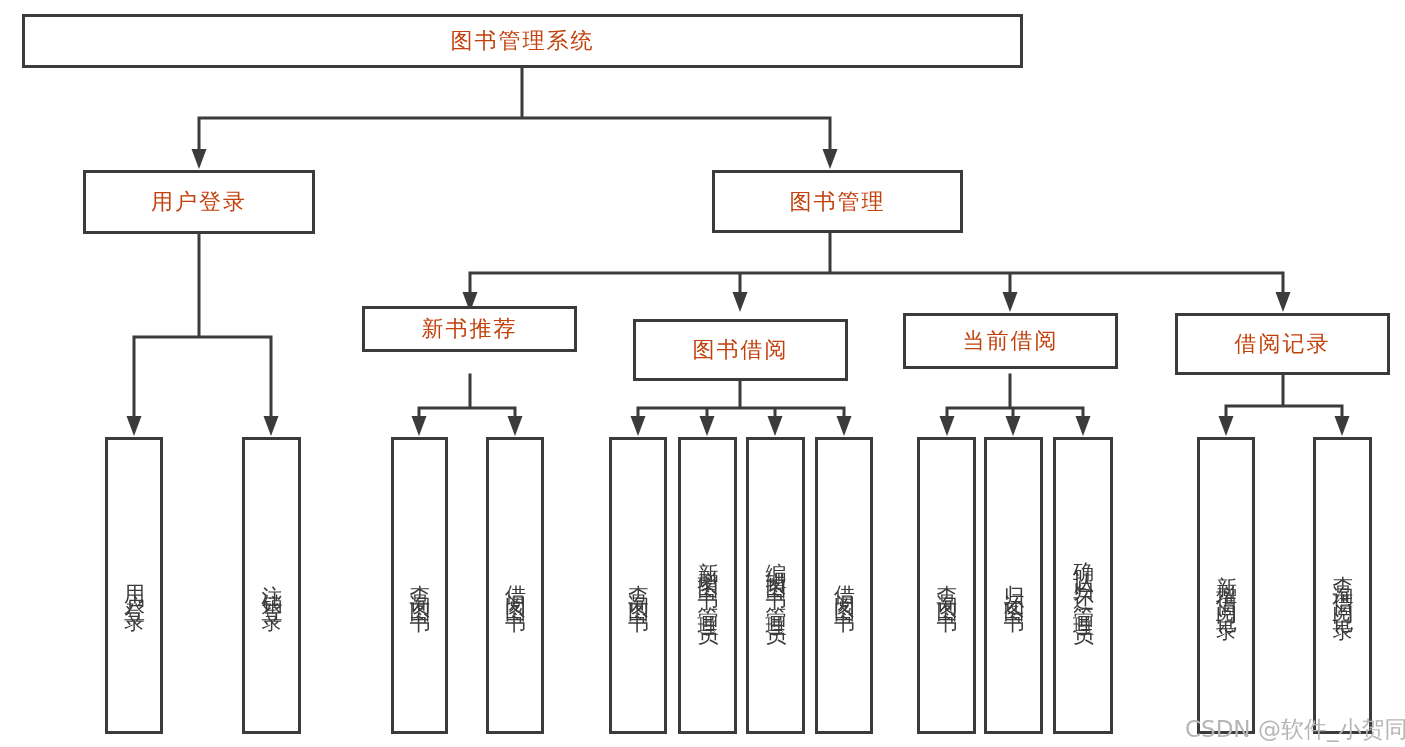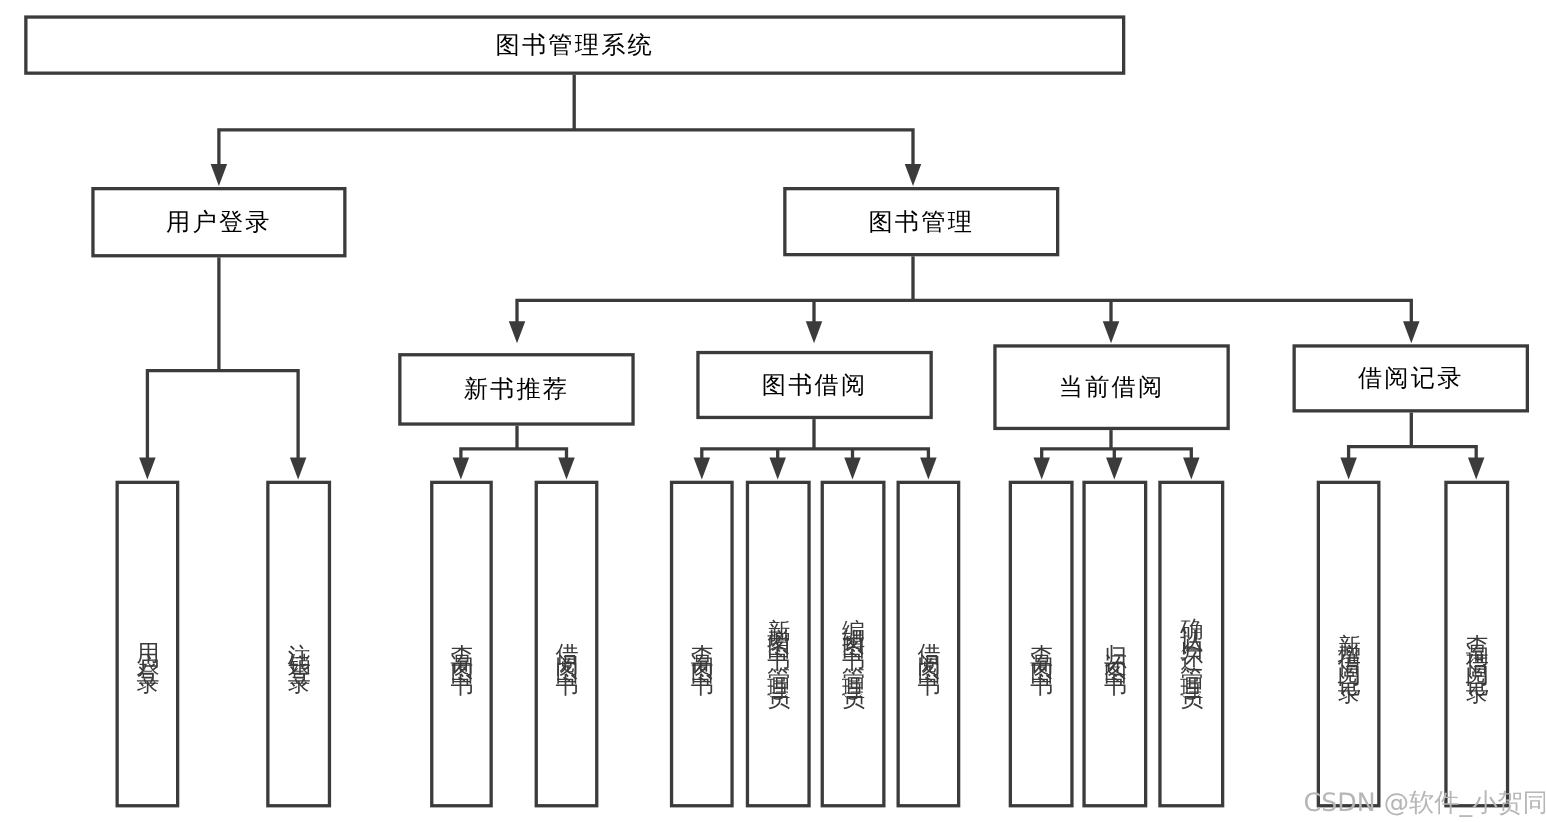--- a/index.html
+++ b/index.html
@@ -28,21 +28,21 @@
     position: absolute;
     box-sizing: border-box;
     border: 3px solid #3b3b3b;
     background: #ffffff;
     display: flex;
     align-items: center;
     justify-content: center;
   }
   .hbox .lbl {
     font-size: 22px;
-    color: #000000;
+    color: #c2410c;
     letter-spacing: 2px;
     white-space: nowrap;
   }
   .vbox .lbl {
     writing-mode: vertical-rl;
     text-orientation: mixed;
     font-size: 21px;
     color: #3a3a3a;
     letter-spacing: 9px;
     line-height: 1.1;
@@ -110,27 +110,27 @@
     <span class="lbl">图书管理系统</span>
   </div>
 
   <div class="node hbox" style="left:83px; top:170px; width:232px; height:64px">
     <span class="lbl">用户登录</span>
   </div>
   <div class="node hbox" style="left:712px; top:170px; width:251px; height:63px">
     <span class="lbl">图书管理</span>
   </div>
 
-  <div class="node hbox" style="left:362px; top:321px; width:215px; height:66px">
+  <div class="node hbox" style="left:362px; top:306px; width:215px; height:46px">
     <span class="lbl">新书推荐</span>
   </div>
   <div class="node hbox" style="left:633px; top:319px; width:215px; height:62px">
     <span class="lbl">图书借阅</span>
   </div>
-  <div class="node hbox" style="left:903px; top:313px; width:215px; height:78px">
+  <div class="node hbox" style="left:903px; top:313px; width:215px; height:56px">
     <span class="lbl">当前借阅</span>
   </div>
   <div class="node hbox" style="left:1175px; top:313px; width:215px; height:62px">
     <span class="lbl">借阅记录</span>
   </div>
 
   <div class="node vbox" style="left:105px; top:437px; width:58px; height:297px">
     <span class="lbl">用户登录</span>
   </div>
   <div class="node vbox" style="left:242px; top:437px; width:59px; height:297px">

